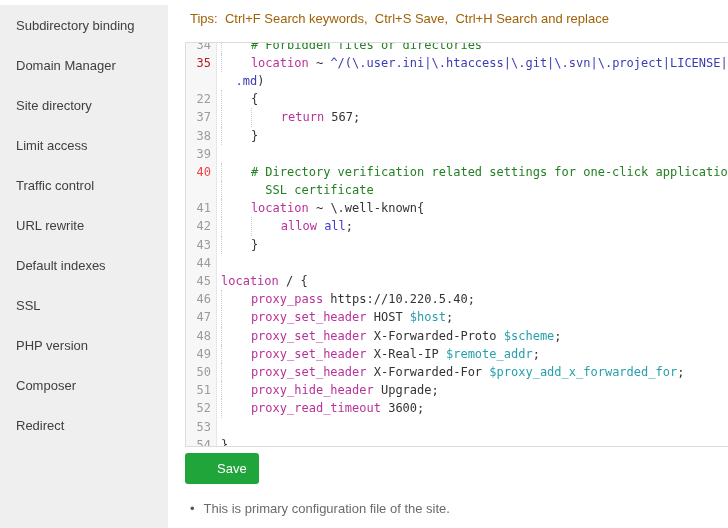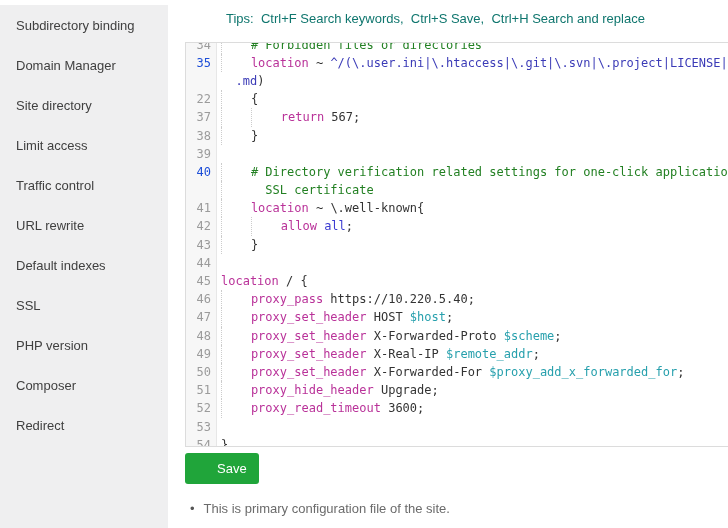--- a/index.html
+++ b/index.html
@@ -16,21 +16,21 @@
   }
   .side-item{
     height:40px;display:flex;align-items:center;
     padding-left:16px;box-sizing:border-box;
     font-size:13px;color:#404040;cursor:pointer;
   }
   .side-item.selected{background:#ffffff;}
   
   .tips{
     position:absolute;left:190px;top:11px;
-    font-size:13px;color:#0f766e;white-space:pre;margin-left:36px;
+    font-size:13px;color:#a16207;white-space:pre;
   }
   
   .editor{
     position:absolute;left:185px;top:42px;right:-2px;height:403px;
     border:1px solid #dcdcdc;border-right:none;
     background:#ffffff;overflow:hidden;
   }
   .gutter-bg{
     position:absolute;left:0;top:0;bottom:0;width:30px;
     background:#f7f7f7;border-right:1px solid #e7e7e7;
@@ -100,27 +100,27 @@
       <span>Redirect</span>
     </div>
   </nav>
 
 <div class="tips">Tips:  Ctrl+F Search keywords,  Ctrl+S Save,  Ctrl+H Search and replace</div>
 
 <div class="editor">
   <div class="gutter-bg"></div>
   <div class="code-scroll">
       <div class="cm-row"><span class="cm-num" style="color: rgb(155, 155, 155);">34</span><span class="cm-line"><span class="iu"></span><span class="seg" style="color: rgb(35, 128, 35);"># Forbidden files or directories</span></span></div>
-      <div class="cm-row"><span class="cm-num" style="color: #1d4ed8; text-align: right;">35</span><span class="cm-line"><span class="iu"></span><span class="seg" style="color: rgb(185, 50, 153);">location</span><span class="seg" style="color: rgb(51, 51, 51);"> ~ </span><span class="seg" style="color: rgb(59, 59, 183);">^/(\.user.ini|\.htaccess|\.git|\.svn|\.project|LICENSE|README</span></span></div>
+      <div class="cm-row"><span class="cm-num" style="color: #b91c1c; text-align: right;">35</span><span class="cm-line"><span class="iu"></span><span class="seg" style="color: rgb(185, 50, 153);">location</span><span class="seg" style="color: rgb(51, 51, 51);"> ~ </span><span class="seg" style="color: rgb(59, 59, 183);">^/(\.user.ini|\.htaccess|\.git|\.svn|\.project|LICENSE|README</span></span></div>
       <div class="cm-row"><span class="cm-num" style="color: rgb(155, 155, 155);"></span><span class="cm-line"><span class="padc" style="width: 2ch;"></span><span class="seg" style="color: rgb(59, 59, 183);">.md</span><span class="seg" style="color: rgb(51, 51, 51);">)</span></span></div>
       <div class="cm-row"><span class="cm-num" style="color: rgb(155, 155, 155);">22</span><span class="cm-line"><span class="iu"></span><span class="seg" style="color: rgb(51, 51, 51);">{</span></span></div>
       <div class="cm-row"><span class="cm-num" style="color: rgb(155, 155, 155);">37</span><span class="cm-line"><span class="iu"></span><span class="iu"></span><span class="seg" style="color: rgb(185, 50, 153);">return</span><span class="seg" style="color: rgb(51, 51, 51);"> 567;</span></span></div>
       <div class="cm-row"><span class="cm-num" style="color: rgb(155, 155, 155);">38</span><span class="cm-line"><span class="iu"></span><span class="seg" style="color: rgb(51, 51, 51);">}</span></span></div>
       <div class="cm-row"><span class="cm-num" style="color: rgb(155, 155, 155);">39</span><span class="cm-line"></span></div>
-      <div class="cm-row"><span class="cm-num" style="color: #1d4ed8;">40</span><span class="cm-line"><span class="iu"></span><span class="seg" style="color: rgb(35, 128, 35);"># Directory verification related settings for one-click application for</span></span></div>
+      <div class="cm-row"><span class="cm-num" style="color: #ef4444;">40</span><span class="cm-line"><span class="iu"></span><span class="seg" style="color: rgb(35, 128, 35);"># Directory verification related settings for one-click application for</span></span></div>
       <div class="cm-row"><span class="cm-num" style="color: rgb(155, 155, 155);"></span><span class="cm-line"><span class="iu"></span><span class="padc" style="width: 2ch;"></span><span class="seg" style="color: rgb(35, 128, 35);">SSL certificate</span></span></div>
       <div class="cm-row"><span class="cm-num" style="color: rgb(155, 155, 155);">41</span><span class="cm-line"><span class="iu"></span><span class="seg" style="color: rgb(185, 50, 153);">location</span><span class="seg" style="color: rgb(51, 51, 51);"> ~ </span><span class="seg" style="color: rgb(51, 51, 51);">\.well-known{</span></span></div>
       <div class="cm-row"><span class="cm-num" style="color: rgb(155, 155, 155);">42</span><span class="cm-line"><span class="iu"></span><span class="iu"></span><span class="seg" style="color: rgb(185, 50, 153);">allow</span><span class="seg" style="color: rgb(51, 51, 51);"> </span><span class="seg" style="color: rgb(59, 59, 209);">all</span><span class="seg" style="color: rgb(51, 51, 51);">;</span></span></div>
       <div class="cm-row"><span class="cm-num" style="color: rgb(155, 155, 155);">43</span><span class="cm-line"><span class="iu"></span><span class="seg" style="color: rgb(51, 51, 51);">}</span></span></div>
       <div class="cm-row"><span class="cm-num" style="color: rgb(155, 155, 155);">44</span><span class="cm-line"></span></div>
       <div class="cm-row"><span class="cm-num" style="color: rgb(155, 155, 155);">45</span><span class="cm-line"><span class="seg" style="color: rgb(185, 50, 153);">location</span><span class="seg" style="color: rgb(51, 51, 51);"> / {</span></span></div>
       <div class="cm-row"><span class="cm-num" style="color: rgb(155, 155, 155);">46</span><span class="cm-line"><span class="iu"></span><span class="seg" style="color: rgb(185, 50, 153);">proxy_pass</span><span class="seg" style="color: rgb(51, 51, 51);"> https://10.220.5.40;</span></span></div>
       <div class="cm-row"><span class="cm-num" style="color: rgb(155, 155, 155);">47</span><span class="cm-line"><span class="iu"></span><span class="seg" style="color: rgb(185, 50, 153);">proxy_set_header</span><span class="seg" style="color: rgb(51, 51, 51);"> HOST </span><span class="seg" style="color: rgb(39, 160, 173);">$host</span><span class="seg" style="color: rgb(51, 51, 51);">;</span></span></div>
       <div class="cm-row"><span class="cm-num" style="color: rgb(155, 155, 155);">48</span><span class="cm-line"><span class="iu"></span><span class="seg" style="color: rgb(185, 50, 153);">proxy_set_header</span><span class="seg" style="color: rgb(51, 51, 51);"> X-Forwarded-Proto </span><span class="seg" style="color: rgb(39, 160, 173);">$scheme</span><span class="seg" style="color: rgb(51, 51, 51);">;</span></span></div>
       <div class="cm-row"><span class="cm-num" style="color: rgb(155, 155, 155);">49</span><span class="cm-line"><span class="iu"></span><span class="seg" style="color: rgb(185, 50, 153);">proxy_set_header</span><span class="seg" style="color: rgb(51, 51, 51);"> X-Real-IP </span><span class="seg" style="color: rgb(39, 160, 173);">$remote_addr</span><span class="seg" style="color: rgb(51, 51, 51);">;</span></span></div>

